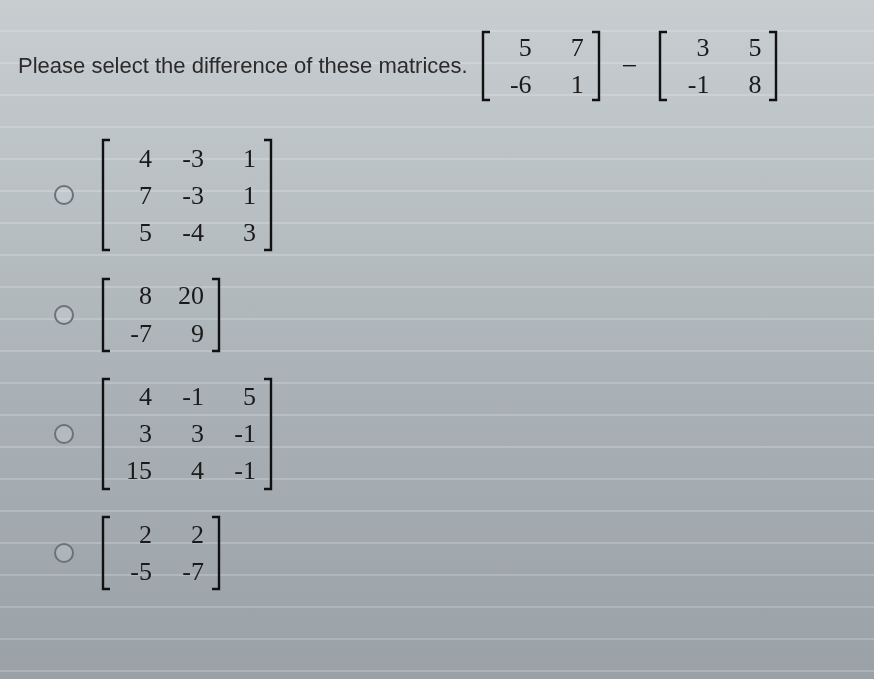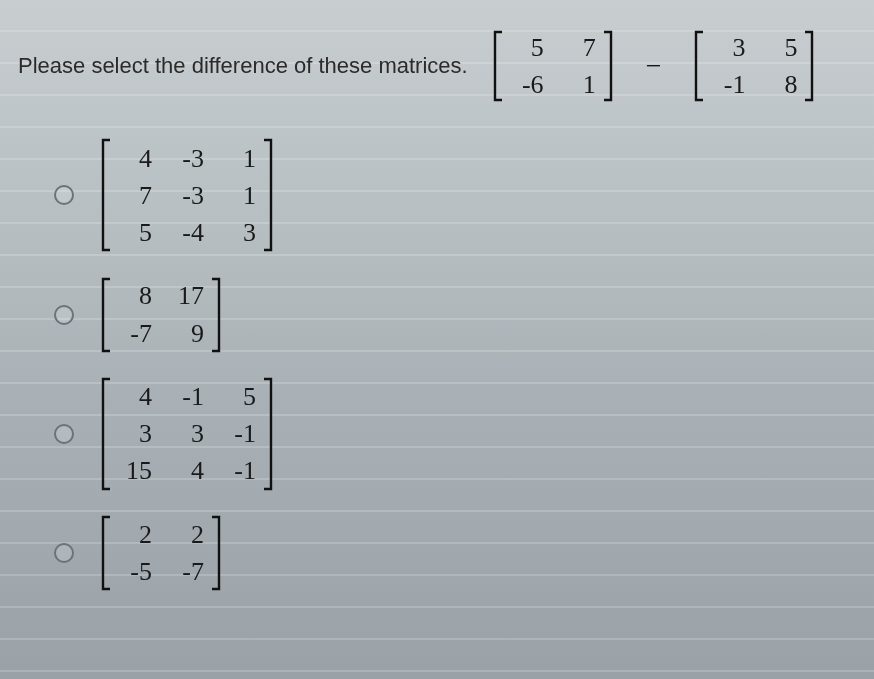--- a/index.html
+++ b/index.html
@@ -28,21 +28,21 @@
   }
   .page {
     position: relative;
     padding: 28px 18px 18px 18px;
     width: 100%;
     height: 100%;
   }
   .question-row {
     display: flex;
     align-items: center;
-    gap: 24px;
+    gap: 12px;
     margin-bottom: 34px;
   }
   .prompt-text {
     font-size: 22px;
     color: #2b2b2b;
   }
   .matrix {
     display: inline-flex;
     align-items: center;
     vertical-align: middle;
@@ -172,21 +172,21 @@
     <div class="option">
       <span class="radio"></span>
       <span class="matrix opt-matrix">
         <span class="bracket">
           <svg width="12" height="76" viewBox="0 0 12 76">
               <path d="M10 2 H3 V74 H10" stroke="#111" stroke-width="2.4" fill="none"></path>
             </svg>
         </span>
         <span class="mgrid" style="grid-template-columns:repeat(2,auto);">
           <span class="cell">8</span>
-          <span class="cell">17</span>
+          <span class="cell">20</span>
           <span class="cell">-7</span>
           <span class="cell">9</span>
         </span>
         <span class="bracket">
           <svg width="12" height="76" viewBox="0 0 12 76">
               <path d="M2 2 H9 V74 H2" stroke="#111" stroke-width="2.4" fill="none"></path>
             </svg>
         </span>
       </span>
     </div>

